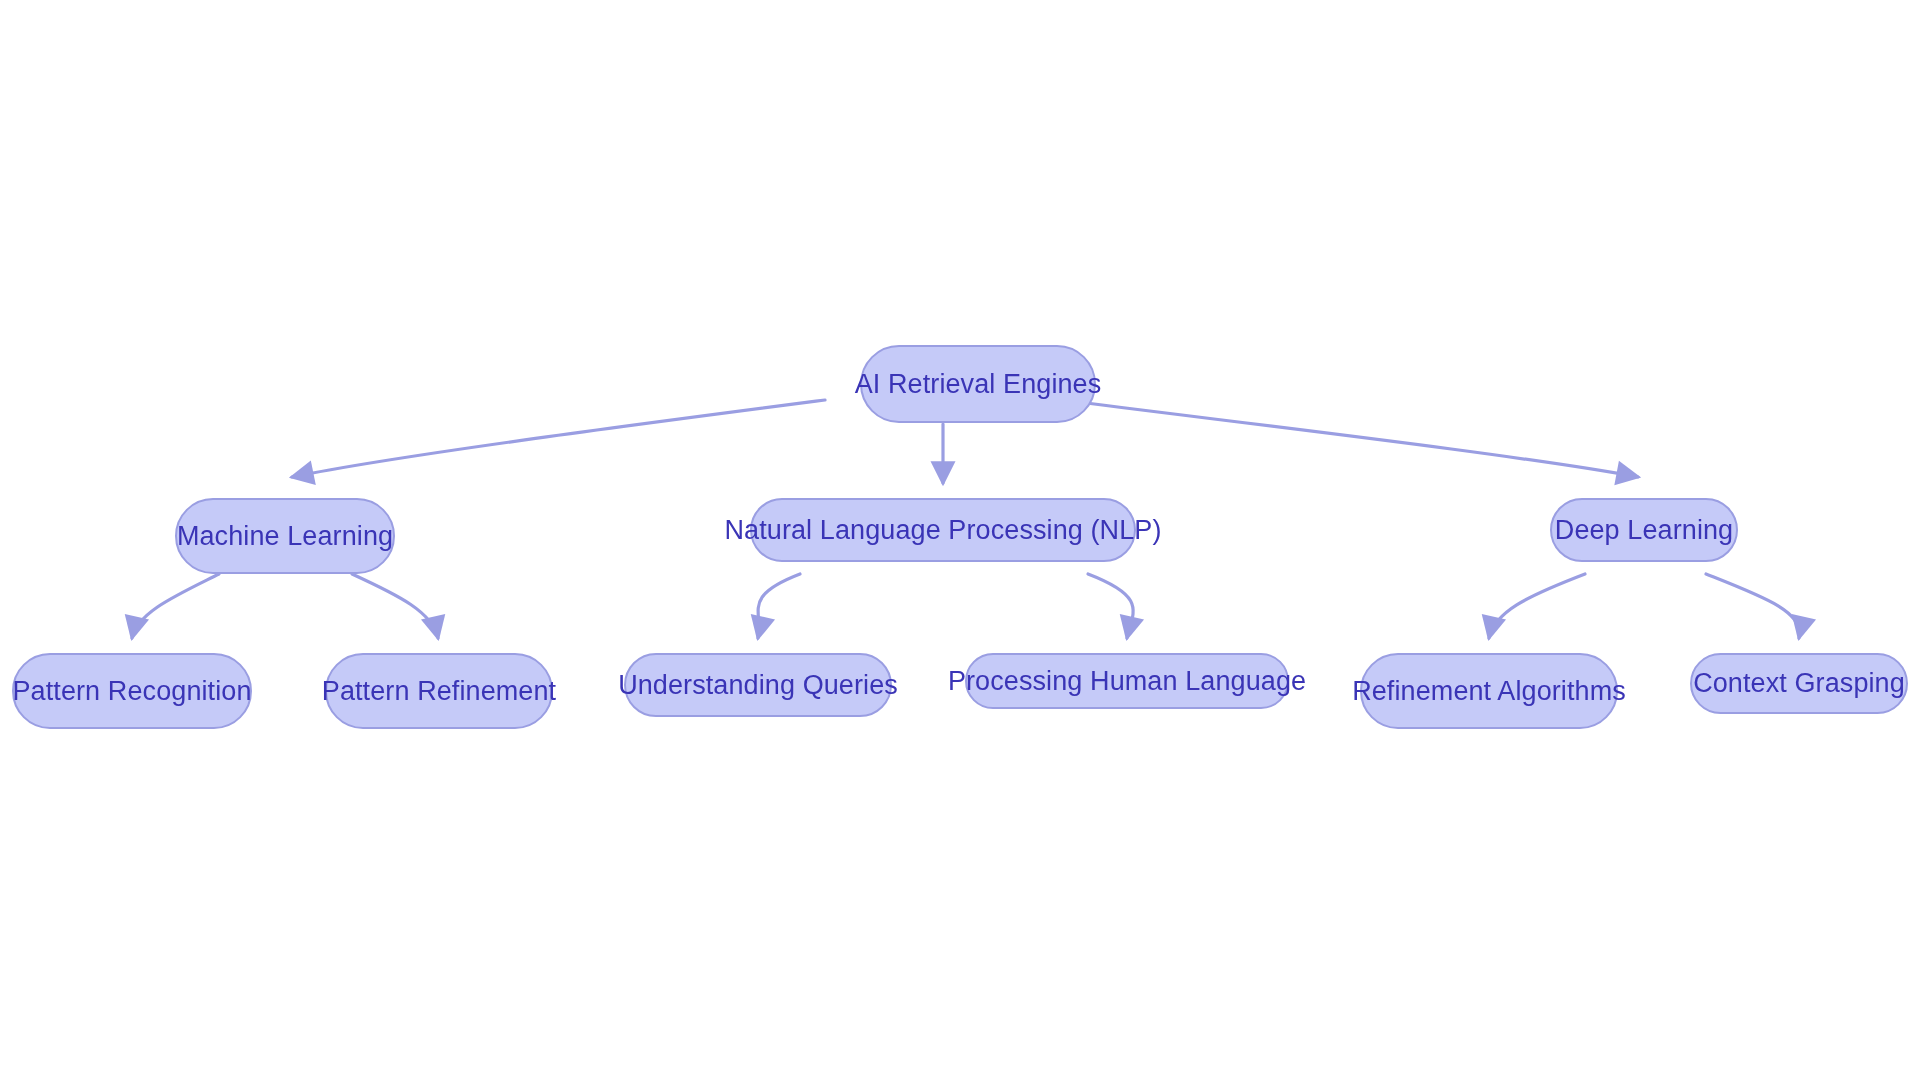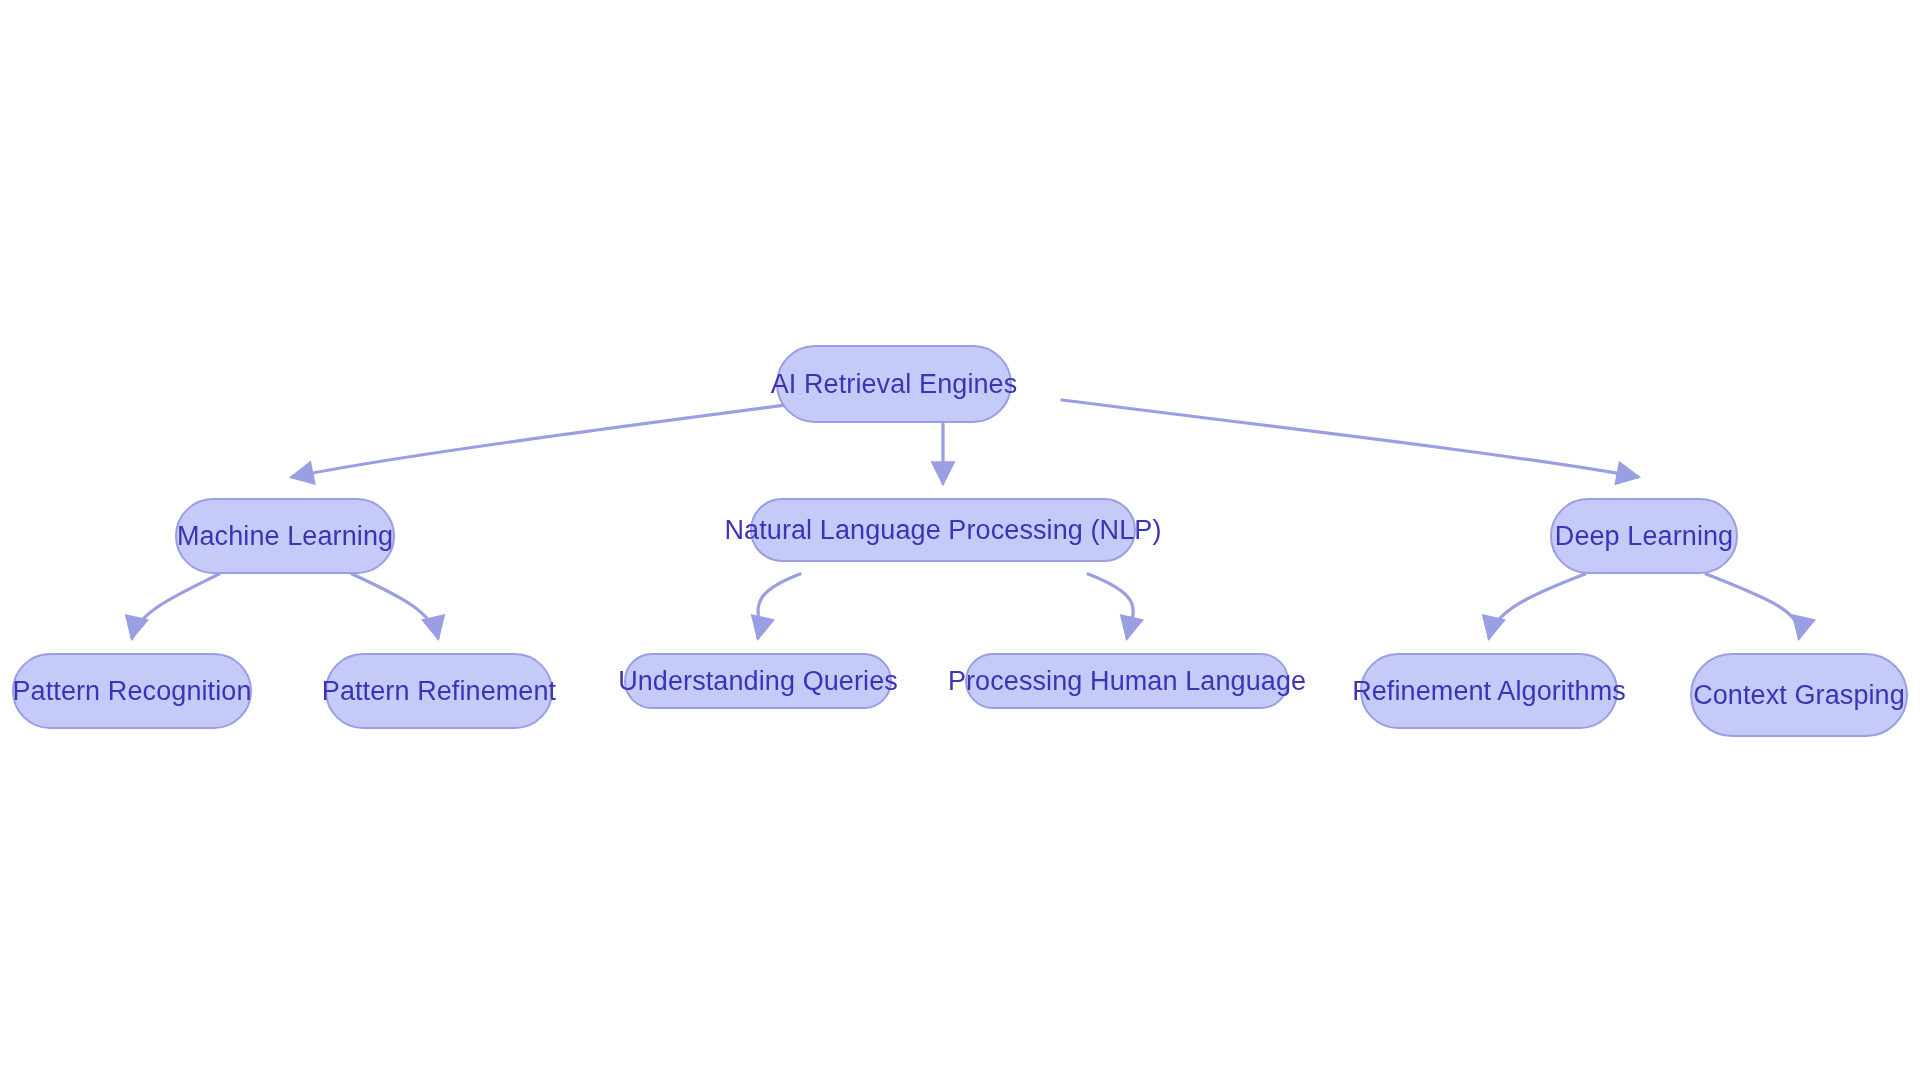--- a/index.html
+++ b/index.html
@@ -71,53 +71,53 @@
       <path d="M 352 574 C 400 596, 432 612, 438 638"></path>
 
       <path d="M 800 574 C 740 597, 764 612, 758 638"></path>
       <path d="M 1088 574 C 1148 597, 1133 612, 1127 638"></path>
 
       <path d="M 1585 574 C 1525 597, 1495 612, 1489 638"></path>
       <path d="M 1706 574 C 1764 597, 1805 612, 1799 638"></path>
     </g>
   </svg>
 
-  <div class="node" style="left:776px; top:345px; width:236px; height:78px;">
+  <div class="node" style="left:860px; top:345px; width:236px; height:78px;">
     <span class="node-label">AI Retrieval Engines</span>
   </div>
 
   <div class="node" style="left:175px; top:498px; width:220px; height:76px;">
     <span class="node-label">Machine Learning</span>
   </div>
 
   <div class="node" style="left:750px; top:498px; width:386px; height:64px;">
     <span class="node-label">Natural Language Processing (NLP)</span>
   </div>
 
-  <div class="node" style="left:1550px; top:498px; width:188px; height:76px;">
+  <div class="node" style="left:1550px; top:498px; width:188px; height:64px;">
     <span class="node-label">Deep Learning</span>
   </div>
 
   <div class="node" style="left:12px; top:653px; width:240px; height:76px;">
     <span class="node-label">Pattern Recognition</span>
   </div>
 
   <div class="node" style="left:325px; top:653px; width:228px; height:76px;">
     <span class="node-label">Pattern Refinement</span>
   </div>
 
-  <div class="node" style="left:624px; top:653px; width:268px; height:56px;">
+  <div class="node" style="left:624px; top:653px; width:268px; height:64px;">
     <span class="node-label">Understanding Queries</span>
   </div>
 
   <div class="node" style="left:965px; top:653px; width:324px; height:56px;">
     <span class="node-label">Processing Human Language</span>
   </div>
 
   <div class="node" style="left:1360px; top:653px; width:258px; height:76px;">
     <span class="node-label">Refinement Algorithms</span>
   </div>
 
-  <div class="node" style="left:1690px; top:653px; width:218px; height:84px;">
+  <div class="node" style="left:1690px; top:653px; width:218px; height:61px;">
     <span class="node-label">Context Grasping</span>
   </div>
 
 </div>
 
 </body></html>

